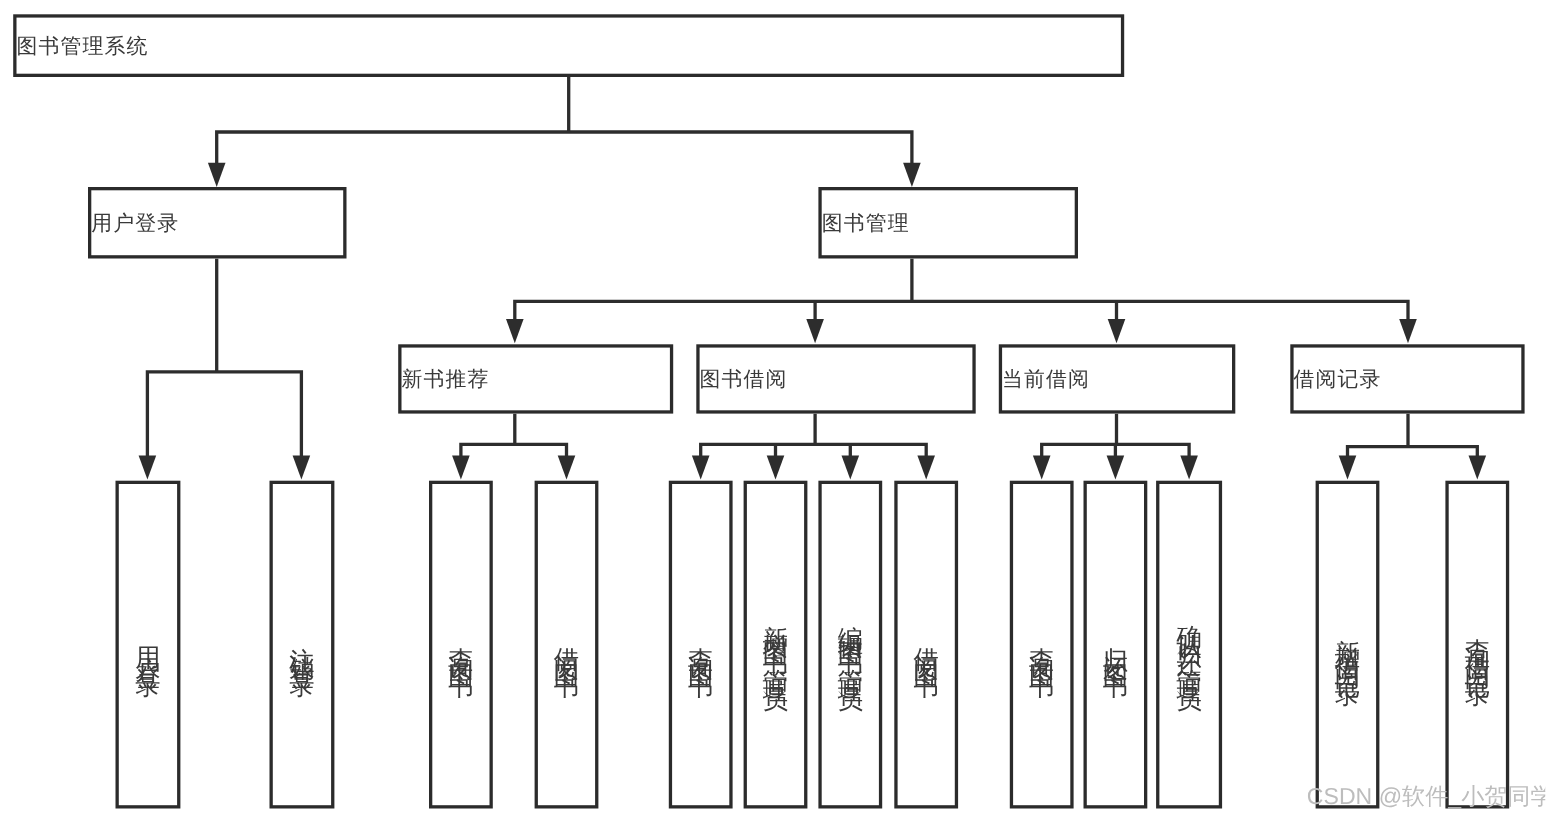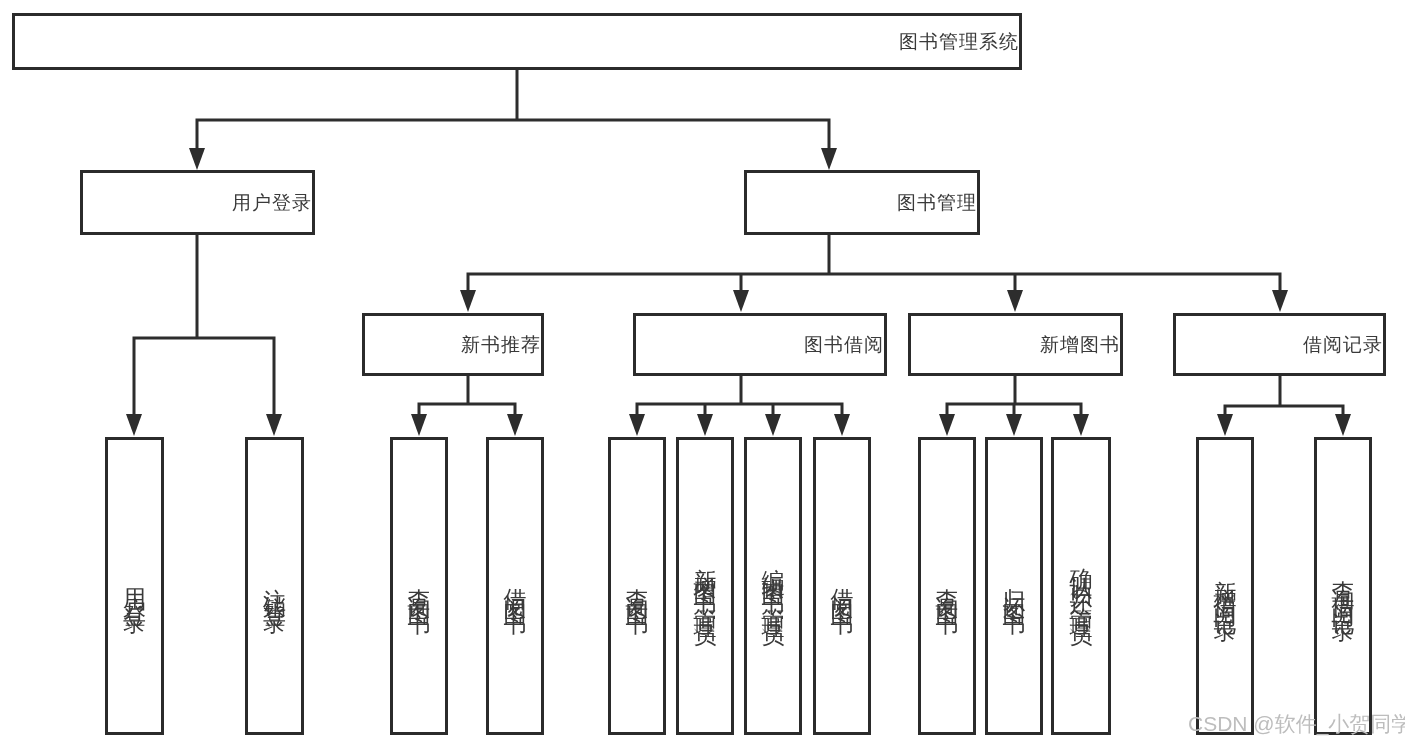--- a/index.html
+++ b/index.html
@@ -31,21 +31,21 @@
     fill: #2d2d2d;
     stroke: none;
   }
   .hbox {
     position: absolute;
     box-sizing: border-box;
     border: 3px solid #2b2b2b;
     background: #ffffff;
     display: flex;
     align-items: center;
-    justify-content: flex-end;
+    justify-content: flex-start;
   }
   .hbox span {
     font-size: 19px;
     color: #3a3a3a;
     letter-spacing: 1px;
     white-space: nowrap;
   }
   .vbox {
     position: absolute;
     box-sizing: border-box;
@@ -119,28 +119,28 @@
     <span>图书管理系统</span>
   </div>
 
   <div class="hbox" style="left:80px; top:170px; width:235px; height:65px;">
     <span>用户登录</span>
   </div>
   <div class="hbox" style="left:744px; top:170px; width:236px; height:65px;">
     <span>图书管理</span>
   </div>
 
-  <div class="hbox" style="left:362px; top:313px; width:182px; height:63px;">
+  <div class="hbox" style="left:362px; top:313px; width:250px; height:63px;">
     <span>新书推荐</span>
   </div>
   <div class="hbox" style="left:633px; top:313px; width:254px; height:63px;">
     <span>图书借阅</span>
   </div>
   <div class="hbox" style="left:908px; top:313px; width:215px; height:63px;">
-    <span>新增图书</span>
+    <span>当前借阅</span>
   </div>
   <div class="hbox" style="left:1173px; top:313px; width:213px; height:63px;">
     <span>借阅记录</span>
   </div>
 
   <div class="vbox" style="left:105px; top:437px; width:59px; height:298px;">
     <span>用户登录</span>
   </div>
   <div class="vbox" style="left:245px; top:437px; width:59px; height:298px;">
     <span>注销登录</span>

